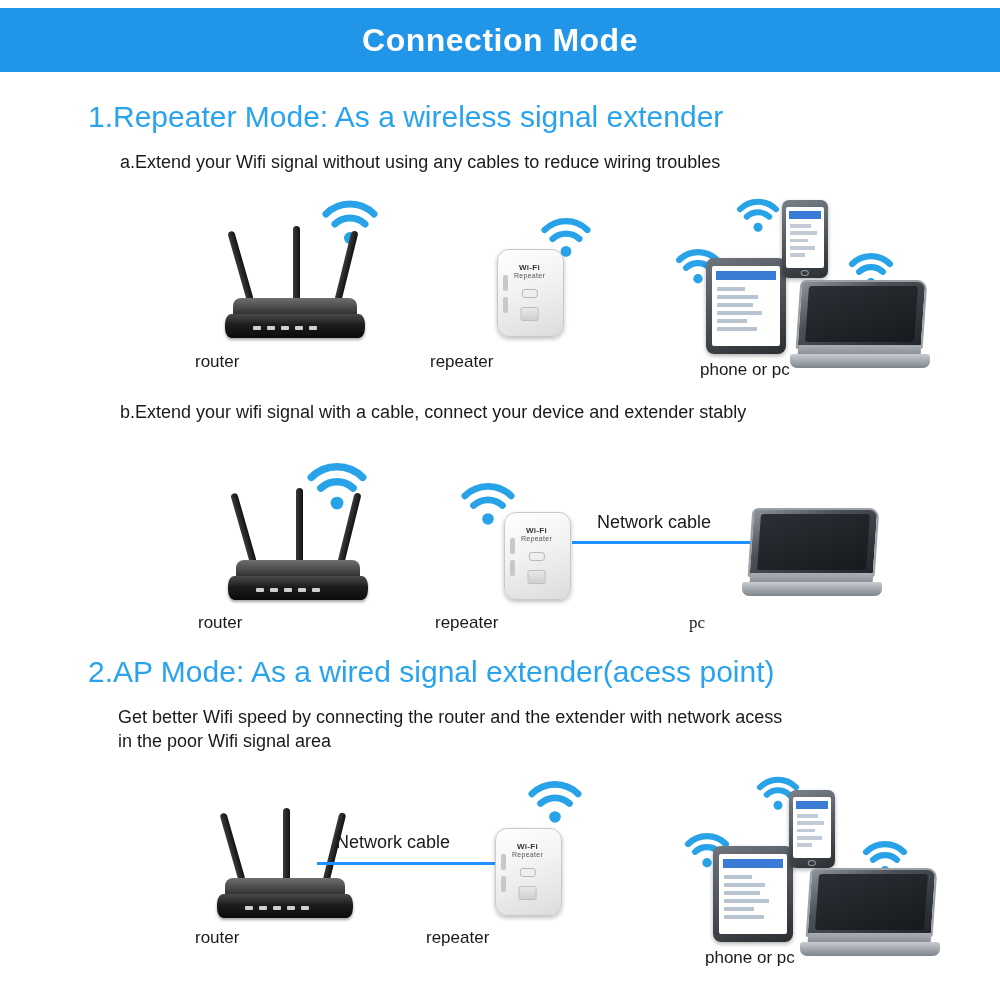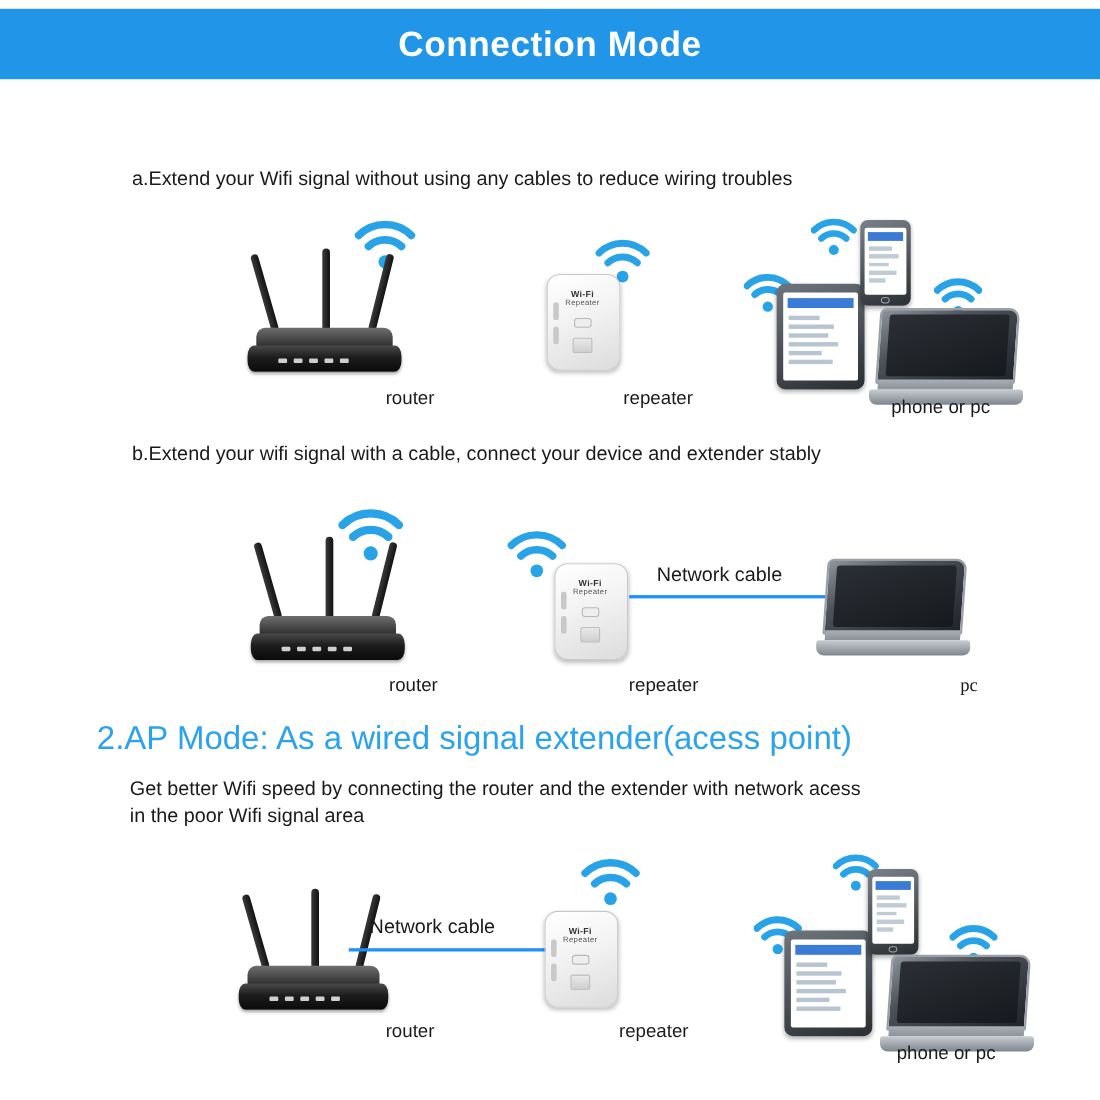--- a/index.html
+++ b/index.html
@@ -51,21 +51,21 @@
   .sub-text {
     position: absolute;
     color: #1a1a1a;
     font-size: 18px;
     line-height: 24px;
   }
   .caption {
     position: absolute;
     font-size: 17px;
     color: #1a1a1a;
-    text-align: right;
+    text-align: left;
     white-space: nowrap;
   }
   .cable-label {
     position: absolute;
     font-size: 18px;
     color: #1a1a1a;
     white-space: nowrap;
   }
   .cable-line {
     position: absolute;
@@ -231,20 +231,21 @@
 </style>
 </head>
 <body>
 
 <div class="page">
 
   <div class="header">
     <div class="header-title">Connection Mode</div>
   </div>
 
+  <div class="section-title" style="left:88px; top:100px;">1.Repeater Mode: As a wireless signal extender</div>
 
   <div class="sub-text" style="left:120px; top:150px; width:820px;">a.Extend your Wifi signal without using any cables to reduce wiring troubles</div>
 
   <div class="wifi" style="left:322px; top:200px;">
     <svg width="56" height="46" viewBox="0 0 56 46">
       <path d="M4 14 A34 34 0 0 1 52 14" stroke="#29a3e8" stroke-width="7" fill="none" stroke-linecap="round"></path>
       <path d="M13 24 A22 22 0 0 1 43 24" stroke="#29a3e8" stroke-width="7" fill="none" stroke-linecap="round"></path>
       <circle cx="28" cy="38" r="6" fill="#29a3e8"></circle>
     </svg>
   </div>

